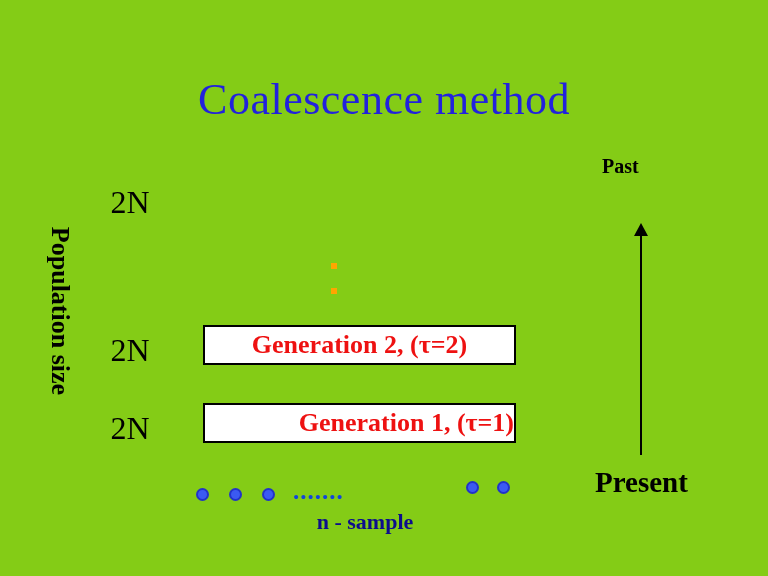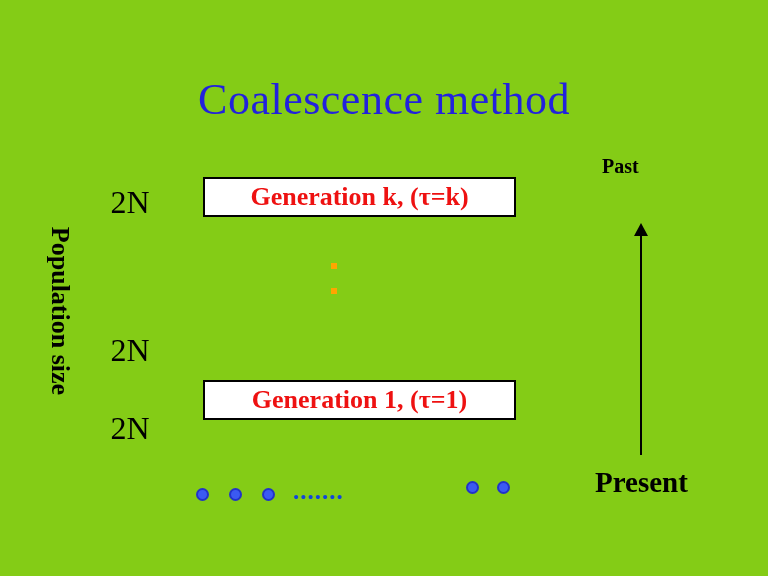--- a/index.html
+++ b/index.html
@@ -22,21 +22,21 @@
   .arrow-head{
     left:634px;top:223px;width:0;height:0;
     border-left:7px solid transparent;border-right:7px solid transparent;
     border-bottom:13px solid #000;
   }
   .gen-box{
     left:203px;width:309px;height:36px;border:2px solid #000;background:#fff;
     text-align:center;line-height:36px;font-size:26px;font-weight:bold;
     color:var(--generation-text,#ee1111);white-space:nowrap;
   }
-  .gen-box.k{top:177px;} .gen-box.g2{top:325px;} .gen-box.g1{top:380px;}
+  .gen-box.k{top:177px;} .gen-box.g2{top:325px;} .gen-box.g1{top:403px;text-align:right;}
   .size-label{left:103px;width:54px;text-align:center;font-size:32px;}
   .size-label.k{top:184px;} .size-label.g2{top:332px;} .size-label.g1{top:410px;}
   .orange-dots{left:331px;top:263px;display:flex;flex-direction:column;gap:19px;}
   .orange-dot{width:6px;height:6px;background:var(--ellipsis,#ffa500);display:block;}
   .sample-circles-left{left:196px;top:488px;display:flex;gap:20px;}
   .sample-circles-right{left:466px;top:481px;display:flex;gap:18px;}
   .sample-circle{
     width:9px;height:9px;border-radius:50%;
     background:var(--dot-fill,#3b5af2);border:2px solid var(--dot-border,#2233c8);display:block;
   }
@@ -58,39 +58,40 @@
 
   <div class="abs axis-label">Population size</div>
 
   <div class="abs past">Past</div>
   <div class="abs present">Present</div>
 
   <div class="abs arrow-head"></div>
   <div class="abs arrow-line"></div>
 
   <div class="abs size-label k">2N</div>
-  <div class="abs gen-box k">Generation k, (τ=k)</div>
 
   <div class="abs orange-dots">
       <span class="orange-dot"></span>
       <span class="orange-dot"></span>
     </div>
 
   <div class="abs size-label g2">2N</div>
+  <div class="abs gen-box g2">Generation 2, (τ=2)</div>
 
   <div class="abs size-label g1">2N</div>
   <div class="abs gen-box g1">Generation 1, (τ=1)</div>
 
   <div class="abs sample-circles-left">
       <span class="sample-circle"></span>
       <span class="sample-circle"></span>
       <span class="sample-circle"></span>
     </div>
 
   <div class="abs dots-text">.......</div>
 
   <div class="abs sample-circles-right">
       <span class="sample-circle"></span>
       <span class="sample-circle"></span>
     </div>
 
+  <div class="abs sample-label">n - sample</div>
 
 </div>
 
 </body></html>

